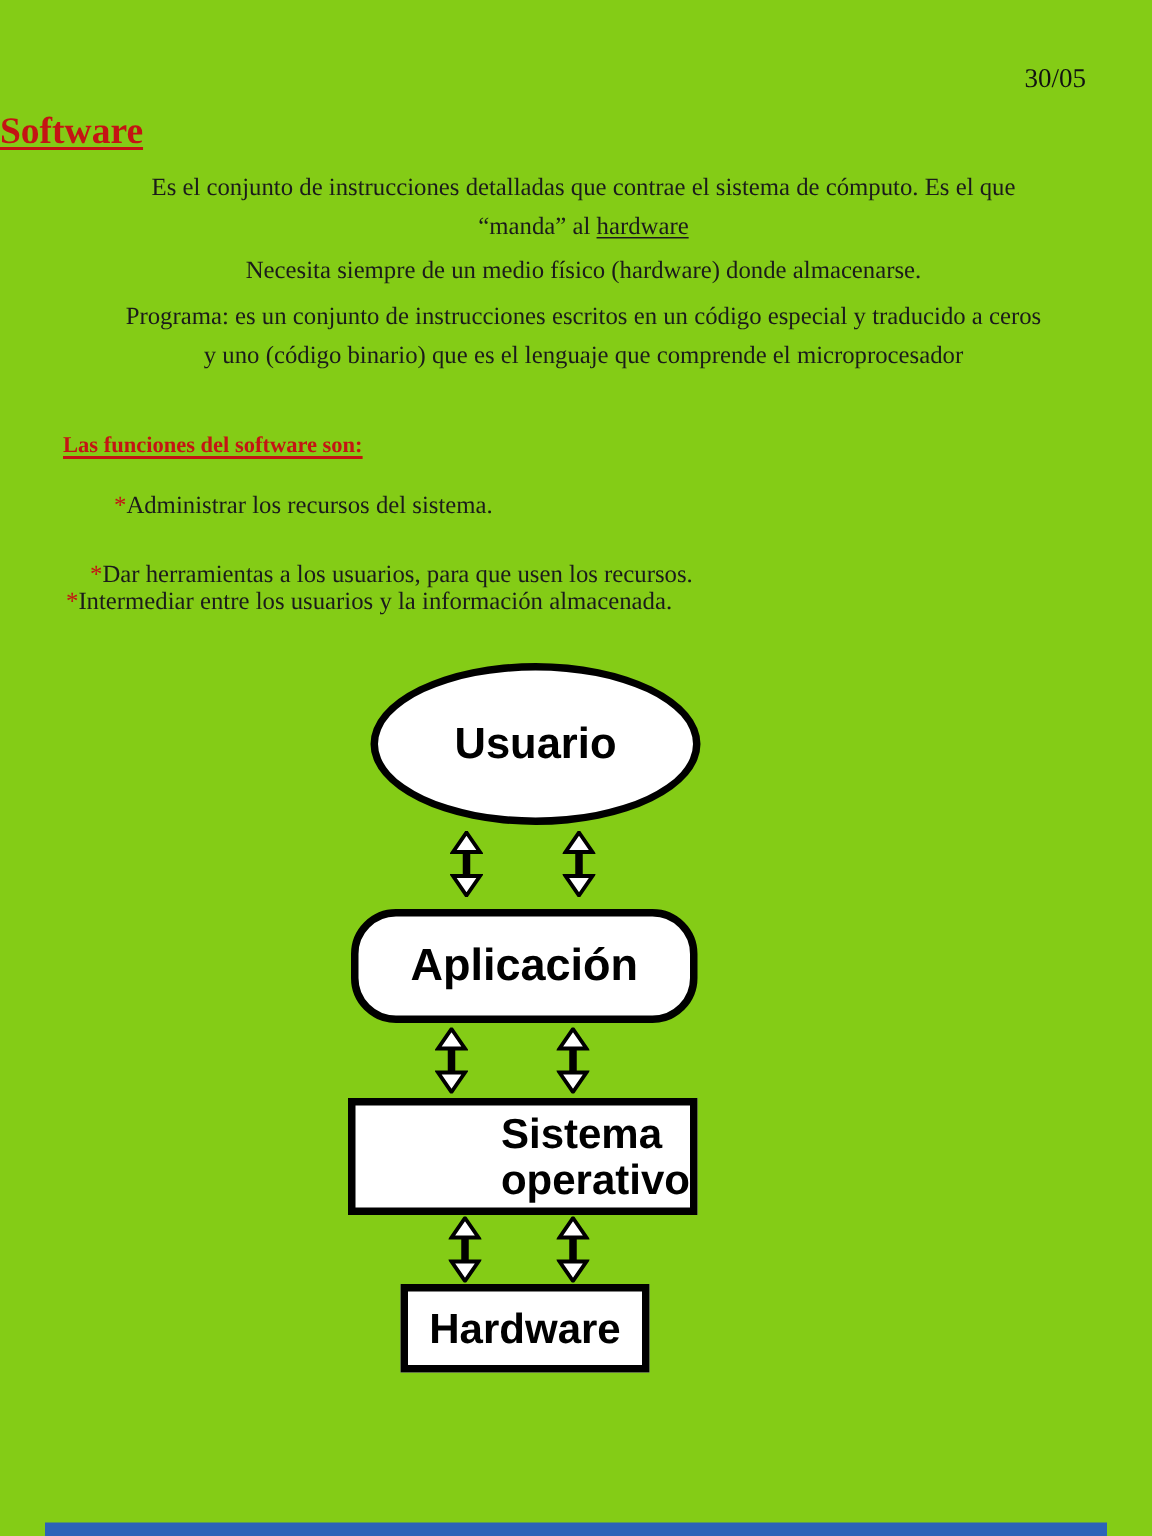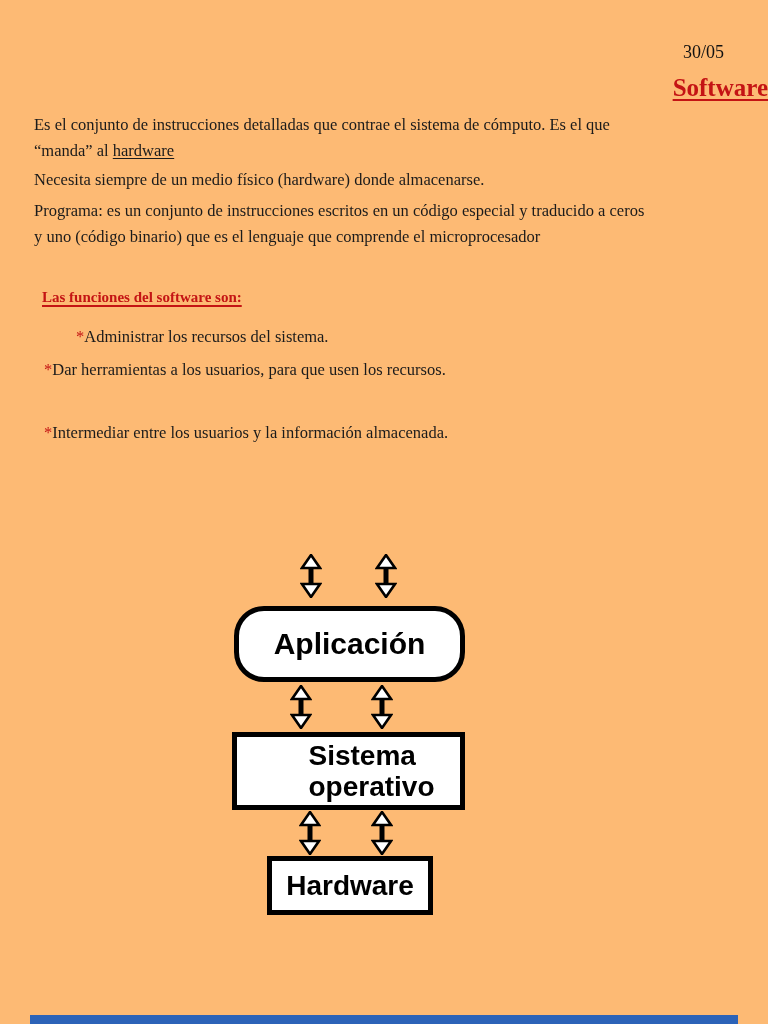--- a/index.html
+++ b/index.html
@@ -1,57 +1,58 @@
 <!DOCTYPE html>
 <html><head>
 <meta charset="utf-8">
 <style>
   * { margin:0; padding:0; box-sizing:border-box; }
   html,body { background:#ffffff; }
   .page {
     position:relative;
     width:768px; height:1024px;
-    background:#fdba74;
+    background:#84cc16;
     overflow:hidden;
     font-family:"Liberation Serif", serif;
     color:#1b1b1b;
   }
   .date {
     position:absolute; top:42px; right:44px;
     font-size:18px; color:#111;
   }
   .doc-title {
     position:absolute; top:74px; left:0; width:100%;
-    text-align:right;
+    text-align:left;
     font-size:25px; font-weight:bold; color:#c41414;
     text-decoration:underline;
     text-decoration-thickness:2px;
     text-underline-offset:3px;
   }
   .para {
-    position:absolute; left:34px; width:690px;
+    position:absolute; left:44px; width:690px;
     font-size:16.5px; line-height:26px;
     white-space:pre-line;
+    text-align:center;
   }
   .p1 { top:112px; }
   .p2 { top:167px; }
   .p3 { top:198px; }
   .uline { text-decoration:underline; text-underline-offset:2px; }
   .section-heading {
     position:absolute; left:42px; top:289px;
     font-size:15px; color:#c41414;
     text-decoration:underline;
     text-decoration-thickness:1.5px;
     text-underline-offset:3px;
   }
   .bullet {
     position:absolute; left:44px; width:690px;
     font-size:16.5px; line-height:22px;
   }
-  .b1 { top:326px;margin-left:32px; } .b2 { top:359px; } .b3 { top:390px;margin-top:32px; }
+  .b1 { top:326px;margin-left:32px; } .b2 { top:372px;margin-left:16px; } .b3 { top:390px; }
   .bullet .star { color:#c41414; }
 
   
   .diag-label {
     font-family:"Liberation Sans", sans-serif;
     font-weight:bold; color:#000;
   }
   .node {
     position:absolute; border:5px solid #000; background:#fff;
     display:flex; align-items:center; justify-content:center;
@@ -62,21 +63,21 @@
     font-size:29px;
   }
   .box-app {
     left:234px; top:606px; width:231px; height:76px;
     font-size:30px;
     border-radius:30px;
   }
   .box-so {
     left:232px; top:732px; width:233px; height:78px;
     font-size:28px; line-height:31px;
-    justify-content:center; padding-left:46px;
+    justify-content:flex-end; padding-left:46px;
     white-space:pre-line;
   }
   .box-hw {
     left:267px; top:856px; width:166px; height:59px;
     font-size:28px;
   }
   .arrow { position:absolute; width:22px; height:44px; }
   .aA1 { left:300px; top:554px; } .aA2 { left:375px; top:554px; }
   .aB1 { left:290px; top:685px; } .aB2 { left:371px; top:685px; }
   .aC1 { left:299px; top:811px; } .aC2 { left:371px; top:811px; }
@@ -104,20 +105,23 @@
   <p class="para p2">Necesita siempre de un medio físico (hardware) donde almacenarse.</p>
 
   <h2 class="section-heading">Las funciones del software son:</h2>
 
   <p class="bullet b1"><span class="star">*</span><span>Administrar los recursos del sistema.</span></p>
 
   <p class="bullet b2"><span class="star">*</span><span>Dar herramientas a los usuarios, para que usen los recursos.</span></p>
 
   <p class="bullet b3"><span class="star">*</span><span>Intermediar entre los usuarios y la información almacenada.</span></p>
 
+  <div class="node ellipse diag-label">
+    <span>Usuario</span>
+  </div>
 
   <svg class="arrow aA1" viewBox="0 0 22 44">
     <line x1="11" y1="13" x2="11" y2="31" stroke="#000" stroke-width="5"></line>
     <polygon points="11,1 20,14 2,14" fill="#fff" stroke="#000" stroke-width="2.6"></polygon>
     <polygon points="11,43 20,30 2,30" fill="#fff" stroke="#000" stroke-width="2.6"></polygon>
   </svg>
   <svg class="arrow aA2" viewBox="0 0 22 44">
     <line x1="11" y1="13" x2="11" y2="31" stroke="#000" stroke-width="5"></line>
     <polygon points="11,1 20,14 2,14" fill="#fff" stroke="#000" stroke-width="2.6"></polygon>
     <polygon points="11,43 20,30 2,30" fill="#fff" stroke="#000" stroke-width="2.6"></polygon>

